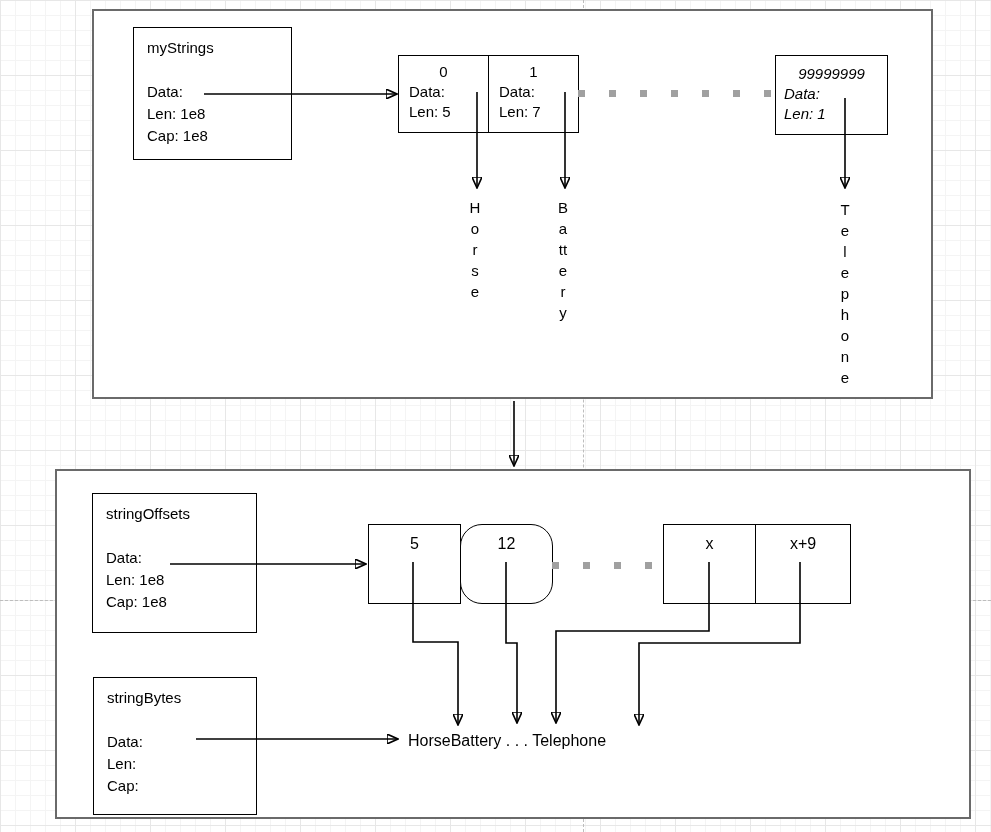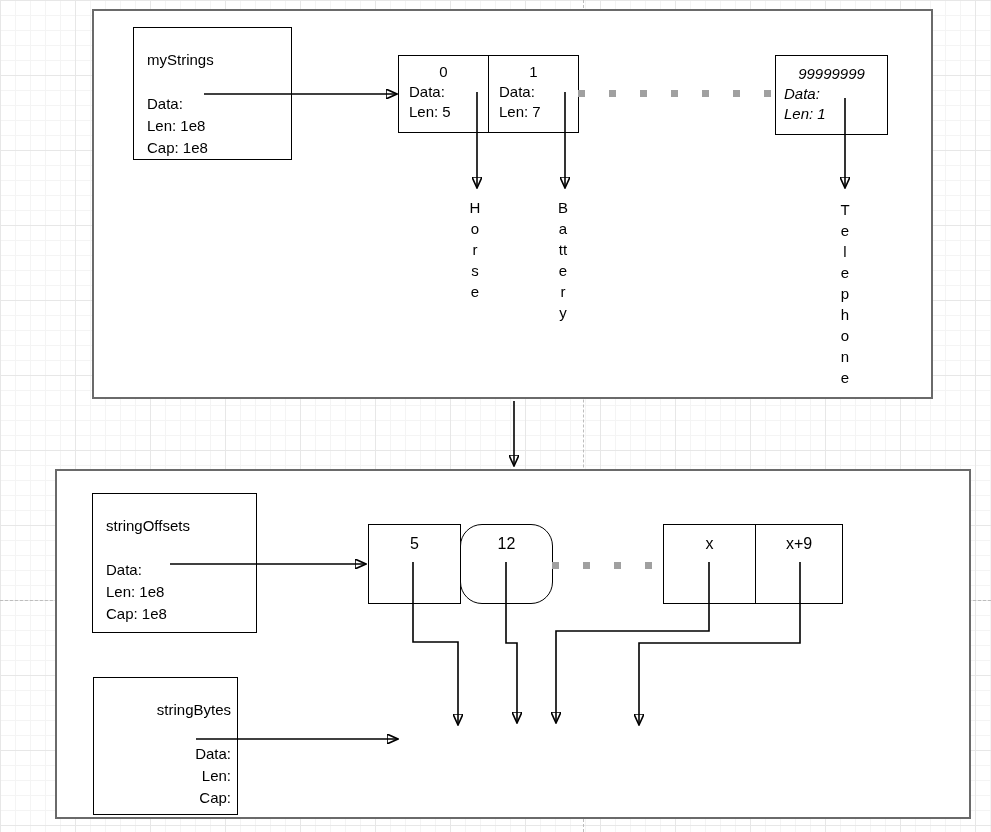--- a/index.html
+++ b/index.html
@@ -17,41 +17,41 @@
   .pageline-v{position:absolute;left:583px;top:0;height:832px;width:0;
     border-left:1px dashed #bdbdbd;z-index:0;}
   .pageline-h{position:absolute;top:600px;left:0;width:991px;height:0;
     border-top:1px dashed #bdbdbd;z-index:0;}
   .outer{position:absolute;box-sizing:border-box;background:#fff;
     border:2px solid #6a6a6a;z-index:1;}
   #outer-top{left:92px;top:9px;width:841px;height:390px;}
   #outer-bottom{left:55px;top:469px;width:916px;height:350px;}
   .rbox{position:absolute;box-sizing:border-box;background:#fff;
     border:1px solid #000;z-index:2;font-size:15px;line-height:22px;
-    padding:21px 6px 0 13px;}
+    padding:9px 6px 0 13px;}
   .rbox .fields{margin-top:22px;}
   #box-mystrings{left:133px;top:27px;width:159px;height:133px;}
   #box-stringoffsets{left:92px;top:493px;width:165px;height:140px;}
-  #box-stringbytes{left:93px;top:677px;width:145px;height:138px;text-align:right;}
+  #box-stringbytes{left:93px;top:677px;width:164px;height:138px;}
   .cell{position:absolute;box-sizing:border-box;background:#fff;
     border:1px solid #000;z-index:2;font-size:15px;line-height:20px;
     padding-top:6px;}
   .cell .num{text-align:center;}
   .cell .fld{padding-left:10px;}
   #cell-0{left:398px;top:55px;width:91px;height:78px;}
   #cell-1{left:488px;top:55px;width:91px;height:78px;}
   #cell-last{left:775px;top:55px;width:113px;height:80px;padding-top:8px;font-style:italic;}
   #cell-last .fld{padding-left:8px;}
   .ocell{position:absolute;box-sizing:border-box;background:#fff;
     border:1px solid #000;z-index:2;font-size:16px;text-align:center;
     padding-top:10px;}
   #ocell-5{left:368px;top:524px;width:93px;height:80px;}
   #ocell-12{left:460px;top:524px;width:93px;height:80px;border-radius:22px;}
   #ocell-x{left:663px;top:524px;width:93px;height:80px;}
-  #ocell-x9{left:755px;top:524px;width:88px;height:80px;}
+  #ocell-x9{left:755px;top:524px;width:96px;height:80px;}
   .gdash{position:absolute;height:7px;z-index:2;
     background:repeating-linear-gradient(90deg,#a0a0a0 0 7px,transparent 7px 31px);}
   #gdash-top{left:578px;top:90px;width:197px;}
   #gdash-bottom{left:552px;top:562px;width:108px;}
   .vword{position:absolute;width:34px;text-align:center;font-size:15px;
     line-height:21px;white-space:pre-line;z-index:2;}
   #vword-horse{left:458px;top:197px;}
   #vword-battery{left:546px;top:197px;}
   #vword-telephone{left:828px;top:199px;}
   #bytes-text{position:absolute;left:408px;top:731px;font-size:16px;
@@ -136,20 +136,21 @@
 
   <div id="box-stringbytes" class="rbox">
     <div>stringBytes</div>
     <div class="fields">
       <div>Data:</div>
       <div>Len:</div>
       <div>Cap:</div>
     </div>
   </div>
 
+  <div id="bytes-text">HorseBattery . . . Telephone</div>
 
   <svg id="arrow-layer" width="991" height="832" viewBox="0 0 991 832">
     <defs>
       <marker id="ah" markerWidth="12" markerHeight="10" refX="10" refY="5" orient="auto" markerUnits="userSpaceOnUse">
         <path d="M0,0 L11,5 L0,10 z" fill="#000" stroke="none"></path>
       </marker>
     </defs>
     <path d="M204,94 H396" marker-end="url(#ah)"></path>
     <path d="M477,92 V187" marker-end="url(#ah)"></path>
     <path d="M565,92 V187" marker-end="url(#ah)"></path>

